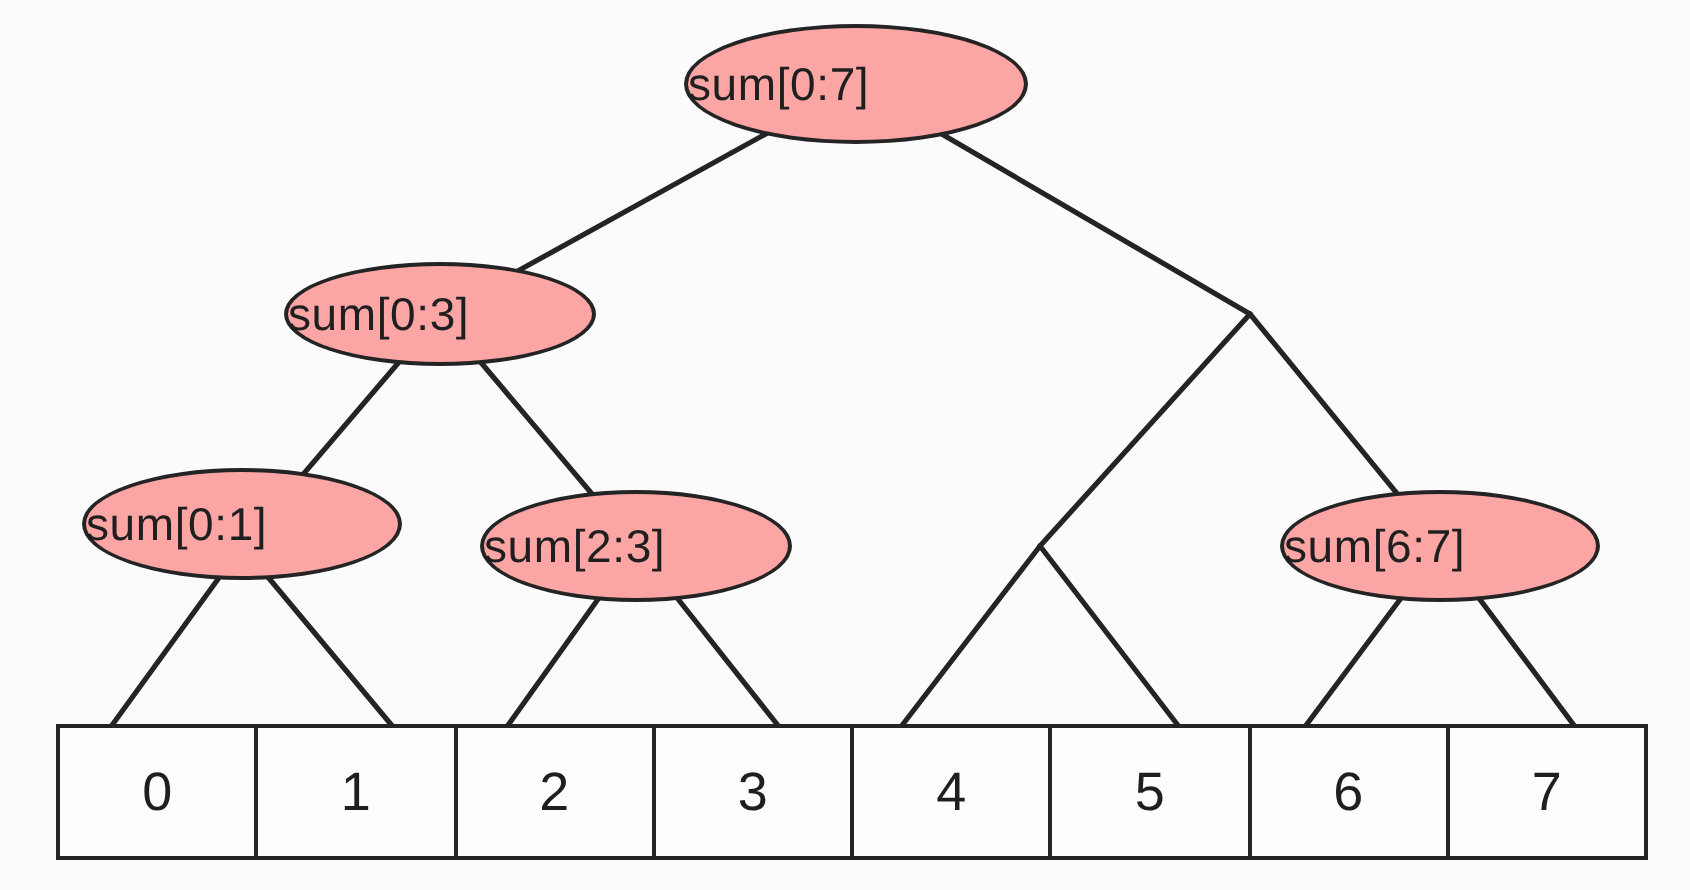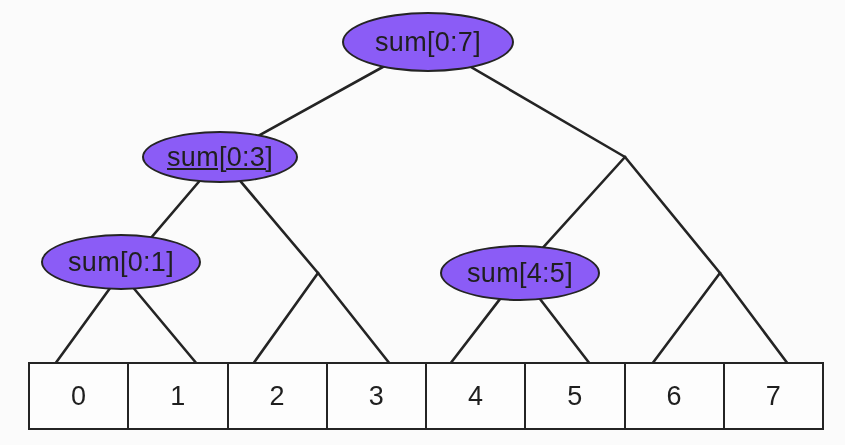--- a/index.html
+++ b/index.html
@@ -18,32 +18,32 @@
     width: 845px; height: 445px;
   }
   .edges-svg line {
     stroke: #242424;
     stroke-width: 2.6;
     stroke-linecap: round;
   }
   .node {
     position: absolute;
     box-sizing: border-box;
-    background: #8b5cf6;
+    background: #fca5a5;
     border: 2.6px solid #242424;
     border-radius: 50%;
     display: flex;
     align-items: center;
-    justify-content: center;
-    font-size: 27px;
+    justify-content: flex-start;
+    font-size: 23px;
     letter-spacing: 0.3px;
     white-space: nowrap;
   }
   .node-root   { left: 342px; top:  12px; width: 172px; height: 60px; }
-  .node-sum03  { left: 142px; top: 131px; width: 156px; height: 52px; text-decoration: underline; }
+  .node-sum03  { left: 142px; top: 131px; width: 156px; height: 52px; }
   .node-sum47  { left: 545px; top: 131px; width: 160px; height: 52px; }
   .node-sum01  { left:  41px; top: 234px; width: 160px; height: 56px; }
   .node-sum23  { left: 240px; top: 245px; width: 156px; height: 56px; }
   .node-sum45  { left: 440px; top: 245px; width: 160px; height: 56px; }
   .node-sum67  { left: 640px; top: 245px; width: 160px; height: 56px; }
   .array-row {
     position: absolute;
     left: 28px; top: 362px;
     width: 796px; height: 68px;
     box-sizing: border-box;
@@ -86,22 +86,25 @@
 
   <div class="node node-root">
     <span>sum[0:7]</span>
   </div>
   <div class="node node-sum03">
     <span>sum[0:3]</span>
   </div>
   <div class="node node-sum01">
     <span>sum[0:1]</span>
   </div>
-  <div class="node node-sum45">
-    <span>sum[4:5]</span>
+  <div class="node node-sum23">
+    <span>sum[2:3]</span>
+  </div>
+  <div class="node node-sum67">
+    <span>sum[6:7]</span>
   </div>
 
   <div class="array-row">
     <div class="array-cell">0</div>
     <div class="array-cell">1</div>
     <div class="array-cell">2</div>
     <div class="array-cell">3</div>
     <div class="array-cell">4</div>
     <div class="array-cell">5</div>
     <div class="array-cell">6</div>

